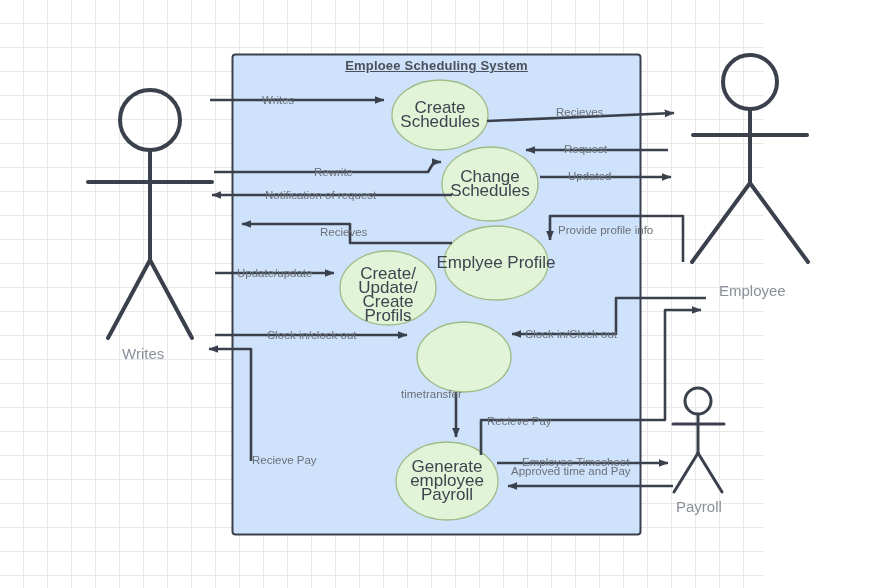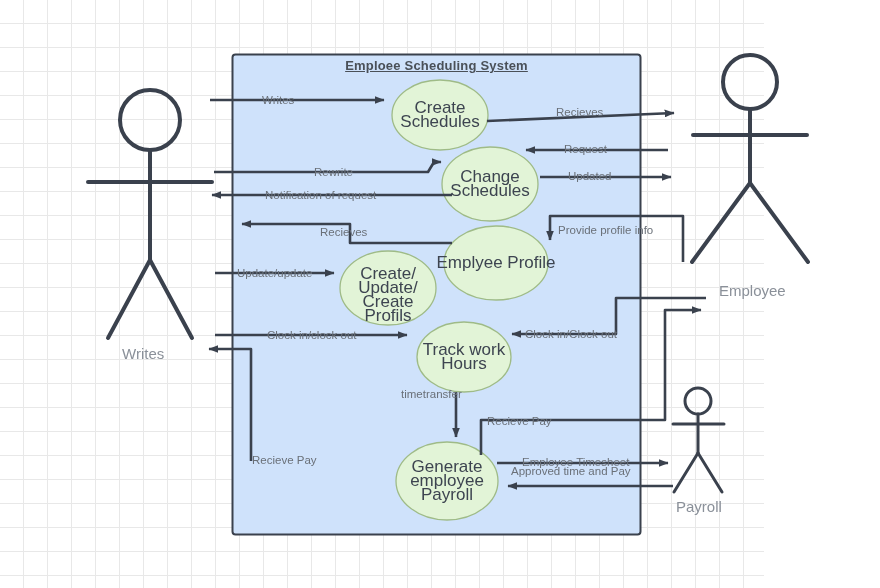--- a/index.html
+++ b/index.html
@@ -150,24 +150,20 @@
   <div class="uc-label" style="left:436px;top:256px;width:120px;">
     <div>Emplyee Profile</div>
   </div>
 
   <div class="uc-label" style="left:333px;top:267px;width:110px;">
     <div>Create/</div>
     <div>Update/ Create</div>
     <div>Profils</div>
   </div>
 
-  <div class="uc-label" style="left:414px;top:343px;width:100px;">
-    <div>Track work</div>
-    <div>Hours</div>
-  </div>
 
   <div class="uc-label" style="left:387px;top:460px;width:120px;">
     <div>Generate</div>
     <div>employee Payroll</div>
   </div>
 
   <div class="edge-label" style="left:262px;top:94px;">Writes</div>
   <div class="edge-label" style="left:556px;top:106px;">Recieves</div>
   <div class="edge-label" style="left:564px;top:143px;">Request</div>
   <div class="edge-label" style="left:314px;top:166px;">Rewrite</div>

